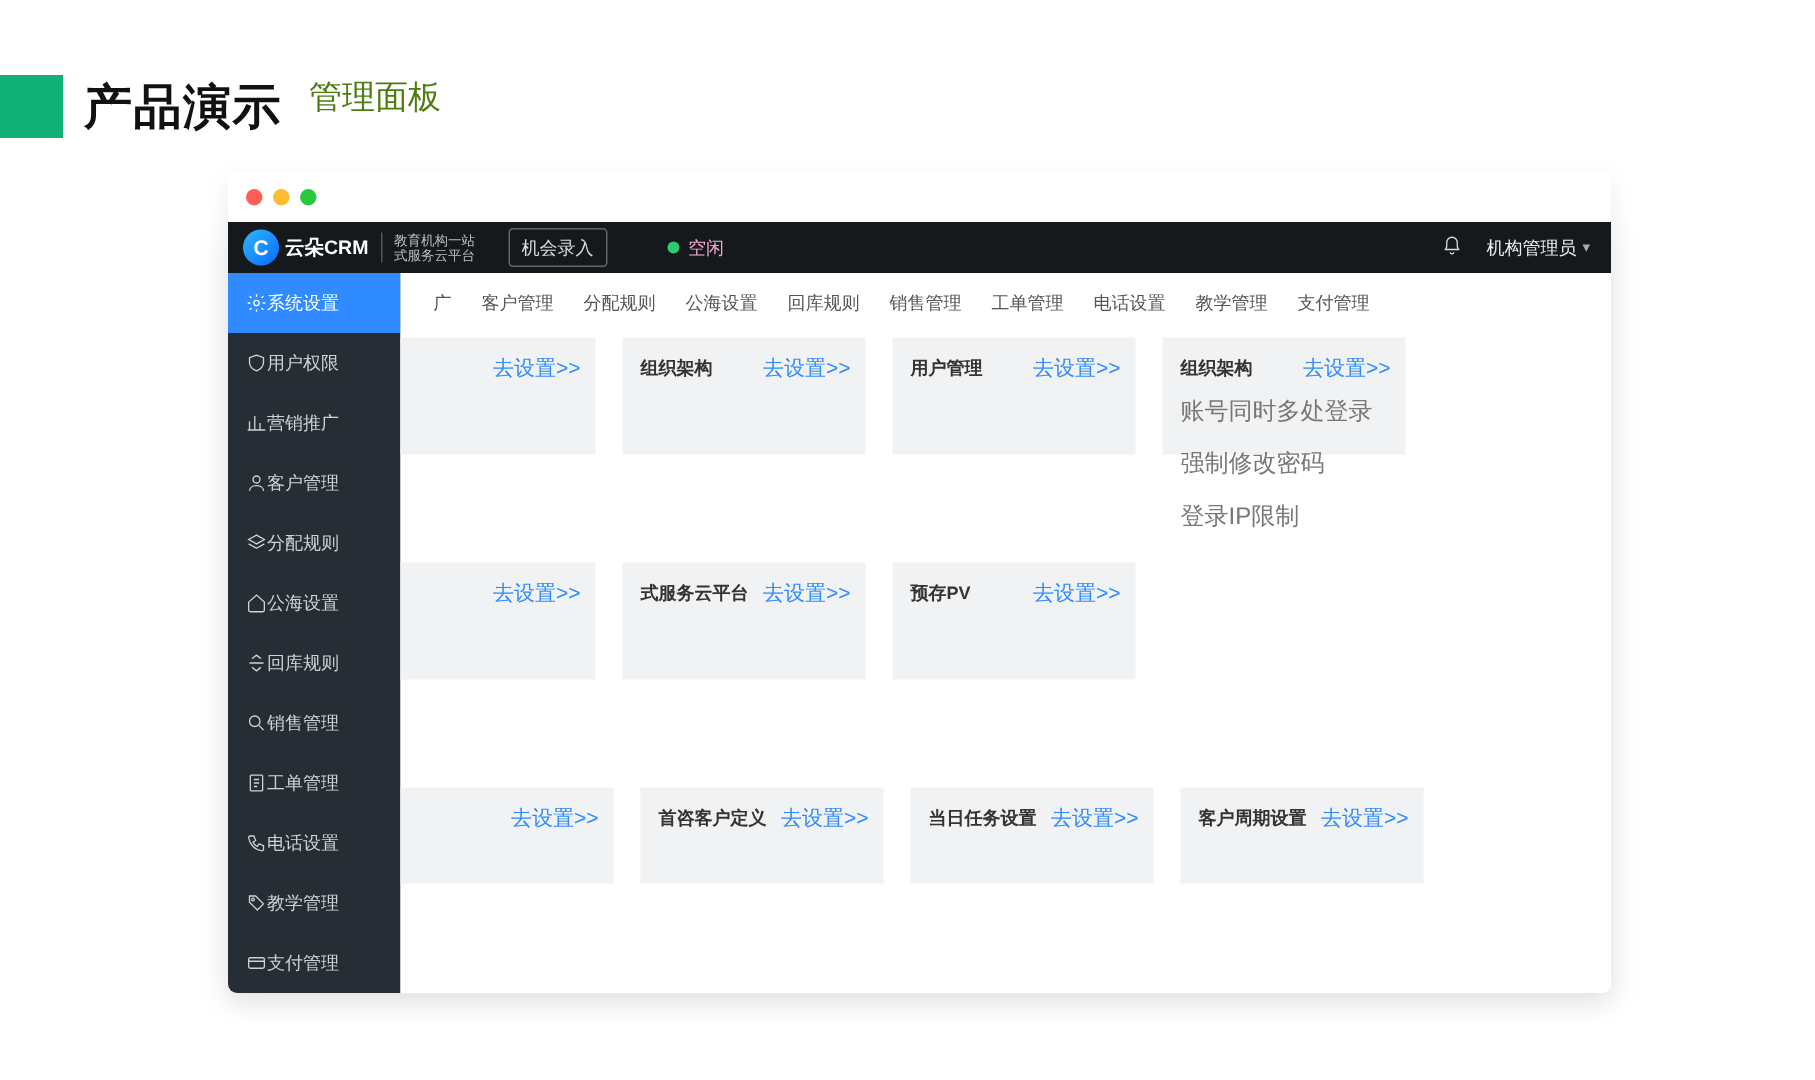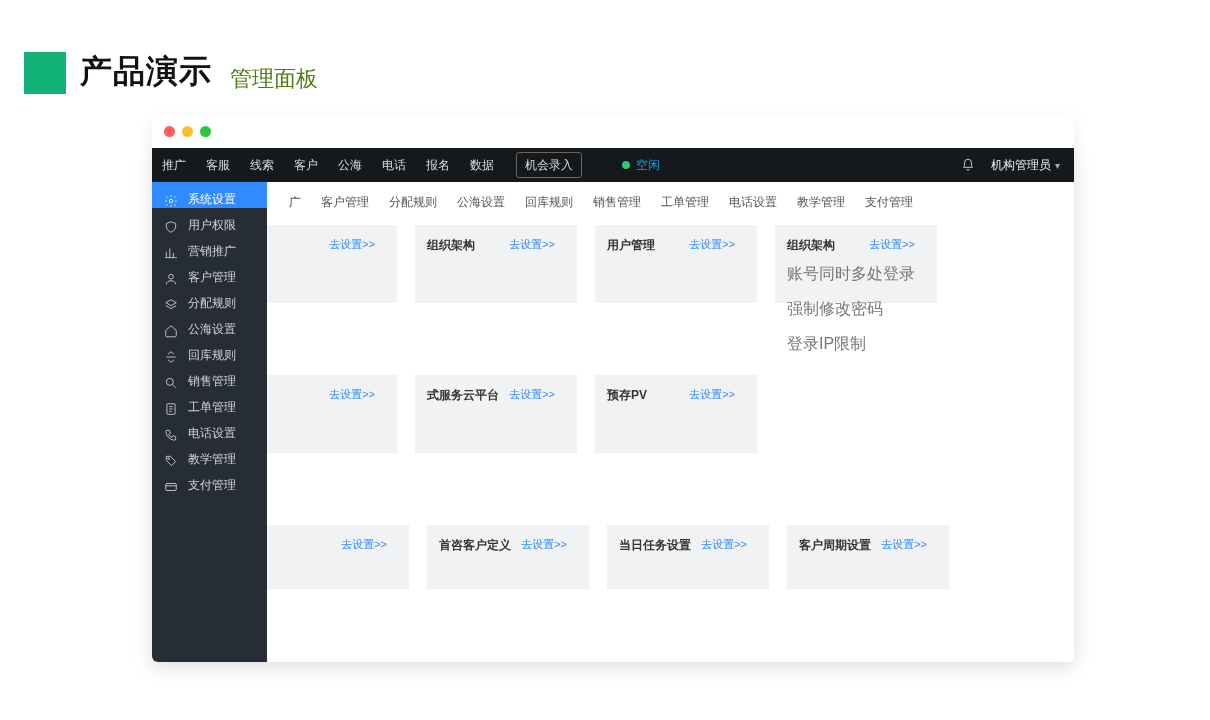--- a/index.html
+++ b/index.html
@@ -1,19 +1,19 @@
 <!DOCTYPE html>
 <html><head>
 <meta charset="utf-8">
 <style>
   * { box-sizing: border-box; margin: 0; padding: 0; }
   html, body { width: 1210px; height: 720px; font-family: "PingFang SC","Microsoft YaHei",sans-serif; background: #fff; overflow: hidden; }
 
   
-  .slide-title { display: flex; align-items: flex-end; padding: 50px 0 20px 0; margin-left: 24px; }
+  .slide-title { display: flex; align-items: flex-start; padding: 50px 0 20px 0; }
   .green-block { width: 42px; height: 42px; background: #12b178; margin-right: 14px; }
   .title-big { font-size: 32px; font-weight: 800; color: #111; letter-spacing: 1px; }
   .title-sub { font-size: 22px; color: #4d7c0f; margin-left: 18px; font-weight: 400; }
 
   
   .window-stage { position: relative; width: 922px; margin: 0 0 0 152px; }
   .window-shadow { position:absolute; left:-2px; top:40px; right:-2px; bottom:-6px; background:rgba(0,0,0,0.05); filter:blur(10px); border-radius:8px; z-index:0;}
   .window { position: relative; width: 922px; background:#fff; border-radius:6px; overflow:hidden; z-index:1; box-shadow:0 6px 18px rgba(0,0,0,0.08);}
   .win-chrome { height: 34px; background:#fff; display:flex; align-items:center; padding-left:12px; gap:7px; }
   .dot { width:11px; height:11px; border-radius:50%; }
@@ -23,46 +23,46 @@
   .app-header { height:34px; background:#16191c; display:flex; align-items:center; color:#e0e0e0; font-size:12px; }
   .logo { display:flex; align-items:center; padding:0 10px 0 10px; }
   .logo-badge { width:24px; height:24px; border-radius:50%; background:linear-gradient(135deg,#2bb6ff,#0a6cff); position:relative; margin-right:4px; display:flex; align-items:center; justify-content:center;}
   .logo-badge::after{ content:"C"; color:#fff; font-weight:700; font-size:14px;}
   .logo-text { font-weight:700; color:#fff; font-size:13px; }
   .logo-divider { width:1px; height:20px; background:#555; margin:0 8px; }
   .logo-sub { font-size:9px; line-height:10px; color:#bdbdbd; }
   .top-nav { display:flex; }
   .top-nav-item { padding:0 10px; height:34px; display:flex; align-items:center; color:#ddd; cursor:pointer; font-size:12px;}
   .record-btn { border:1px solid #666; height:22px; border-radius:3px; padding:12px 8px; display:flex; align-items:center; margin-left:12px; font-size:12px; color:#ddd; cursor:pointer;}
-  .status { display:flex; align-items:center; margin-left:40px; font-size:12px; color:#0ea5e9;}
+  .status { display:flex; align-items:center; margin-left:40px; font-size:12px; color:#f9a8d4;}
   .status-dot{ width:8px; height:8px; border-radius:50%; background:#2ecc71; margin-right:6px;}
-  .hdr-right { margin-left:auto; display:flex; align-items:center; padding-right:14px; gap:16px;}
+  .hdr-right { margin-left:auto; display:flex; align-items:flex-start; padding-right:14px; gap:16px;}
   .bell-icon { position:relative; width:14px; height:14px; cursor:pointer;}
   .bell-icon svg{ display:block;}
   .admin-dd { display:flex; align-items:center; font-size:12px; color:#eee; cursor:pointer;}
   .chev{ margin-left:4px; font-size:10px; color:#aaa;}
 
   
   .app-body { display:flex; height:480px; }
 
   .sidebar { width:115px; background:#272d34; color:#cfd3d7; display:flex; flex-direction:column; padding-top:0; font-size:12px;}
-  .side-item { height:26px; display:flex; align-items:flex-end; padding-left:12px; gap:10px; cursor:pointer;}
+  .side-item { height:40px; display:flex; align-items:center; padding-left:12px; cursor:pointer;}
   .side-item.active { background:#2f8bff; color:#fff;}
   .side-item .ico{ width:14px; height:14px; display:flex; align-items:center; justify-content:center; }
   .side-item .ico svg { width:14px; height:14px; stroke:currentColor; fill:none; stroke-width:1.5;}
 
   .main { flex:1; background:#fff; position:relative; overflow:hidden;}
   .tabs-row { display:flex; padding:6px 0 6px 12px; gap:0; }
   .tab { font-size:12px; color:#555; padding:6px 10px; cursor:pointer;}
 
   .panels { padding:2px 12px 0 12px; }
   .panels-row { display:flex; gap:18px; margin-bottom:72px;}
   .panel { width:162px; height:78px; background:#f1f2f3; padding:12px 12px; position:relative;}
   .panel-title { font-size:12px; color:#333; font-weight:600;}
-  .panel-link { position:absolute; top:12px; right:22px; font-size:11px; color:#2f8bff; cursor:pointer;}
+  .panel-link { position:absolute; top:12px; right:10px; font-size:14px; color:#2f8bff; cursor:pointer;}
   .panel-items { font-size:16px; color:#777; margin-top:10px; display:flex; flex-wrap:wrap; gap:14px 14px;}
   .panel.first-col { margin-left:-62px; width:180px; } 
 
   .last-row .panel { height:64px; }
   .last-row { display:flex; gap:18px; padding:0 12px 0 12px; margin-top:6px;}
 
 </style>
 </head>
 <body>
 
@@ -76,30 +76,29 @@
   <div class="window-shadow"></div>
   <div class="window">
 
     <div class="win-chrome">
       <div class="dot r"></div>
       <div class="dot y"></div>
       <div class="dot g"></div>
     </div>
 
     <div class="app-header">
-      <div class="top-nav" id="top-nav">
-          <div class="top-nav-item">推广</div>
-          <div class="top-nav-item">客服</div>
-          <div class="top-nav-item">线索</div>
-          <div class="top-nav-item">客户</div>
-          <div class="top-nav-item">公海</div>
-          <div class="top-nav-item">电话</div>
-          <div class="top-nav-item">报名</div>
-          <div class="top-nav-item">数据</div>
-        </div>
+      <div class="logo">
+        <div class="logo-badge"></div>
+        <div class="logo-text">云朵CRM</div>
+        <div class="logo-divider"></div>
+        <div class="logo-sub">
+          <div>教育机构一站</div>
+            <div>式服务云平台</div>
+        </div>
+      </div>
       <div class="record-btn">机会录入</div>
       <div class="status">
         <div class="status-dot"></div>
         <span>空闲</span>
       </div>
       <div class="hdr-right">
         <div class="bell-icon">
           <svg viewBox="0 0 24 24" width="14" height="14">
               <path d="M6 8a6 6 0 1 1 12 0v5l1.5 3H4.5L6 13V8z" fill="none" stroke="#ddd" stroke-width="1.5"></path>
               <path d="M10 19a2 2 0 0 0 4 0" fill="none" stroke="#ddd" stroke-width="1.5"></path>

